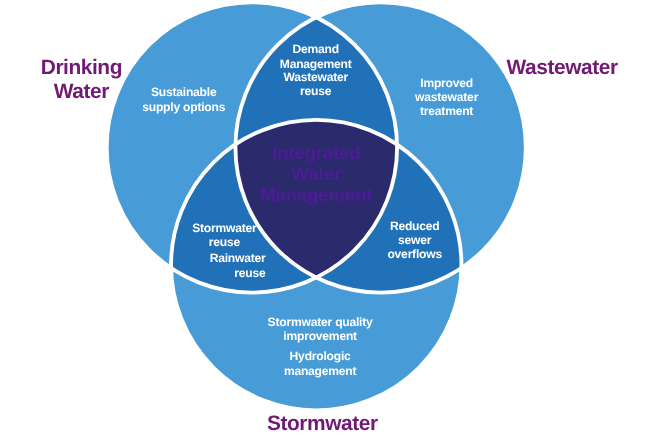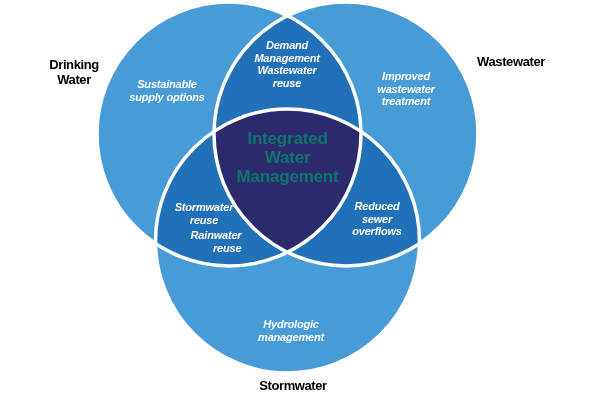--- a/index.html
+++ b/index.html
@@ -31,31 +31,30 @@
     text-align: center;
     white-space: pre-line;
     font-weight: bold;
     user-select: none;
   }
   .region-label {
     color: #ffffff;
     font-size: 11px;
     line-height: 1.14;
     letter-spacing: -0.2px;
-    font-style: italic;
   }
   .center-title {
-    color: #0f766e;
+    color: #4c1d95;
     font-size: 17px;
     line-height: 1.12;
     letter-spacing: -0.2px;
   }
   .outer-label {
-    color: #000000;
-    font-size: 13px;
+    color: #701a75;
+    font-size: 19px;
     line-height: 1.15;
     letter-spacing: -0.4px;
   }
 </style>
 </head>
 <body>
 
 <div id="canvas">
 
   <svg id="venn-svg" width="600" height="400" viewBox="0 0 600 400">
@@ -94,20 +93,22 @@
   <div class="txt outer-label" style="left:74px; top:73px;">Drinking
 Water</div>
   <div class="txt outer-label" style="left:511px; top:62px;">Wastewater</div>
   <div class="txt outer-label" style="left:293px; top:386px;">Stormwater</div>
 
   <div class="txt region-label" style="left:406px; top:89px;">Improved
 wastewater
 treatment</div>
   <div class="txt region-label" style="left:167px; top:91px;">Sustainable
 supply options</div>
+  <div class="txt region-label" style="left:291px; top:300px;">Stormwater quality
+improvement</div>
   <div class="txt region-label" style="left:291px; top:331px;">Hydrologic
 management</div>
 
   <div class="txt region-label" style="left:287px; top:52px;">Demand
 Management</div>
   <div class="txt region-label" style="left:287px; top:77px;">Wastewater
 reuse</div>
 
   <div class="txt region-label" style="left:204px; top:214px;">Stormwater
 reuse</div>

